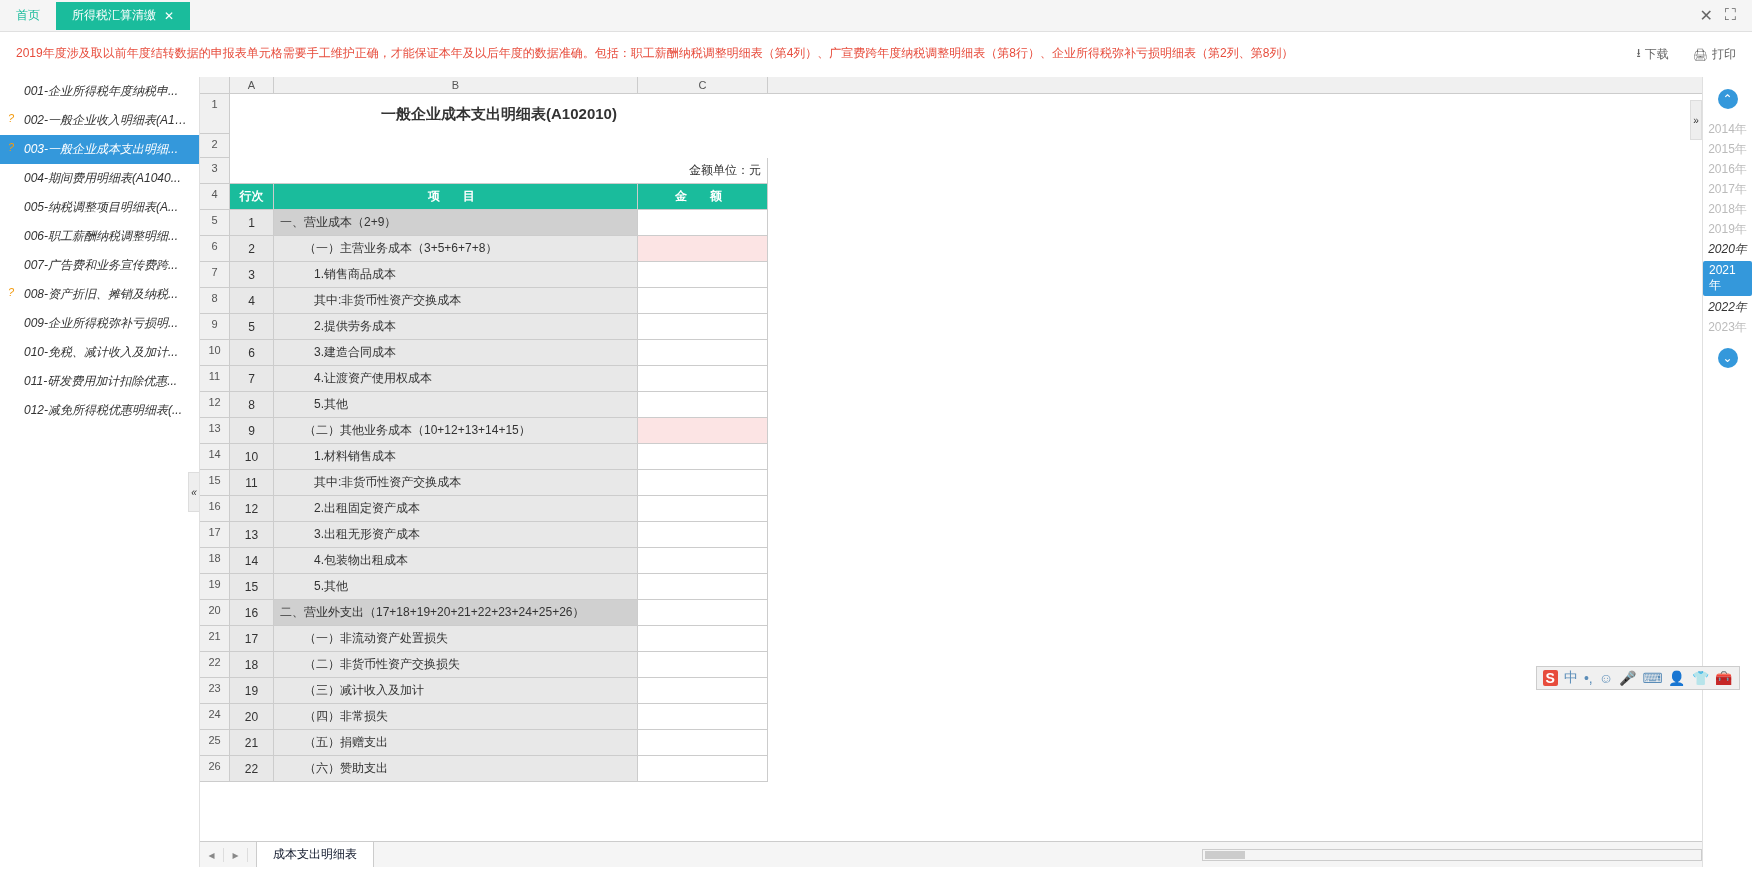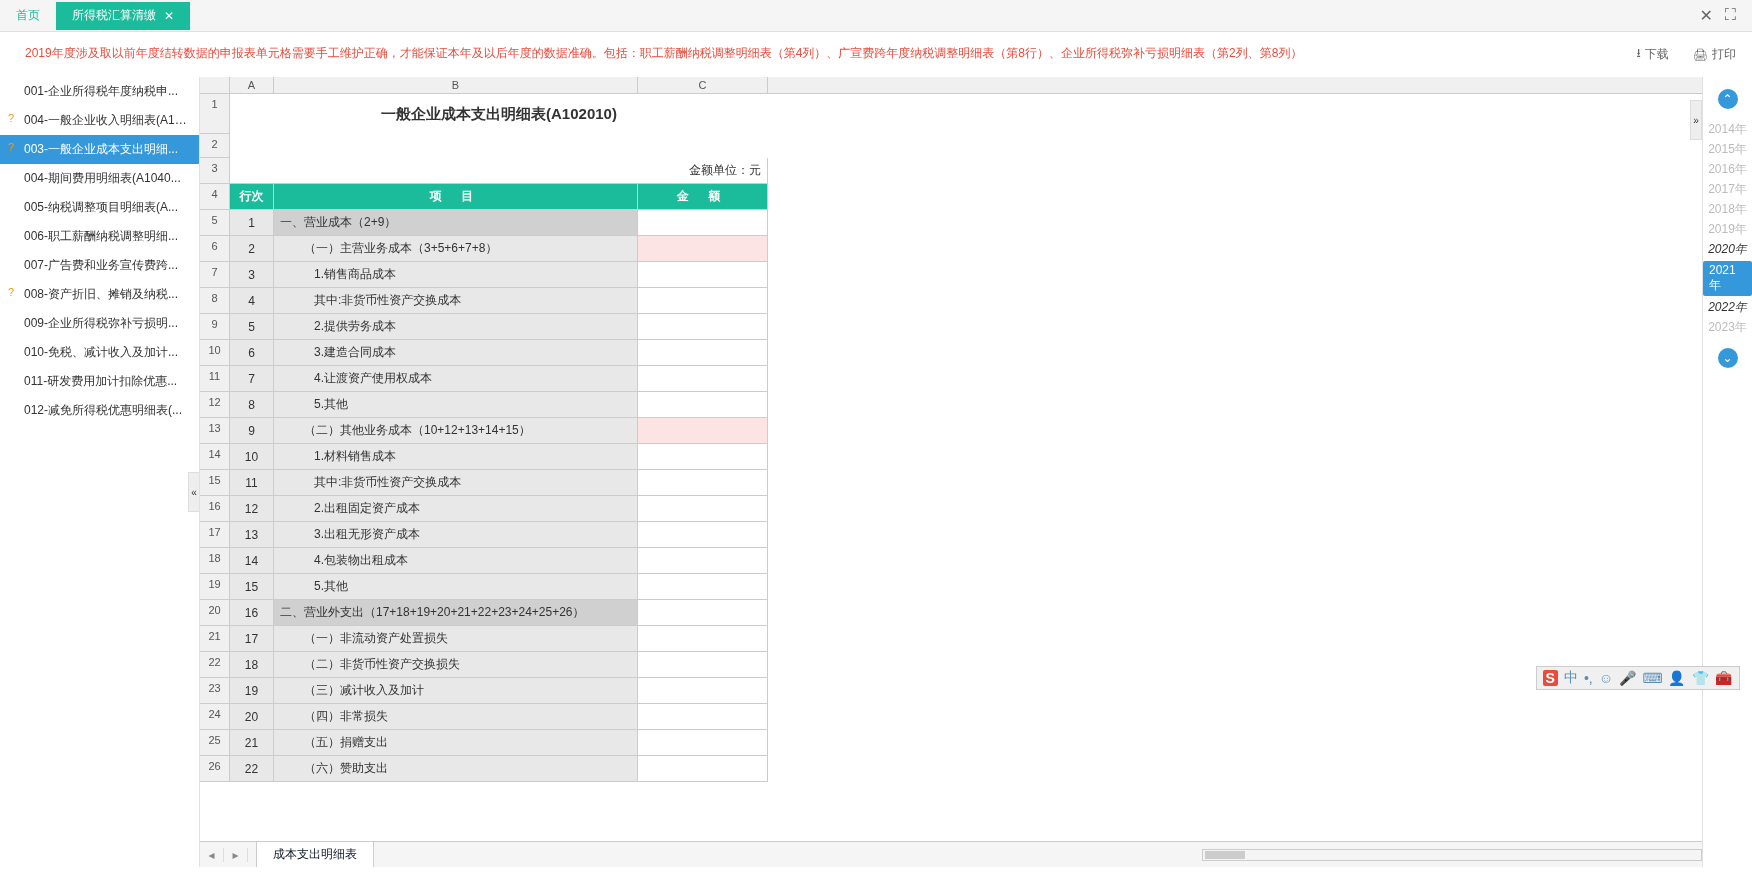--- a/index.html
+++ b/index.html
@@ -6,28 +6,28 @@
 body { font-size: 12px; color: #333; background: #fff; overflow: hidden; }
 
 .top-tabs { height: 32px; display: flex; align-items: center; background: #f5f5f5; border-bottom: 1px solid #e0e0e0; }
 .top-tab { padding: 0 16px; height: 28px; display: flex; align-items: center; cursor: pointer; color: #333; }
 .top-tab.home { color: #1abc9c; }
 .top-tab.active { background: #1abc9c; color: #fff; }
 .top-tab .close { margin-left: 8px; cursor: pointer; }
 .top-right { margin-left: auto; display: flex; gap: 12px; padding-right: 16px; color: #666; }
 .top-right span { cursor: pointer; font-size: 16px; }
 
-.notice-bar { padding: 12px 16px; display: flex; align-items: flex-start; margin-left: 9px; }
+.notice-bar { padding: 12px 16px; display: flex; align-items: flex-start; }
 .notice-text { color: #e74c3c; font-size: 12px; line-height: 1.6; flex: 1; }
 .notice-actions { display: flex; gap: 24px; white-space: nowrap; padding-left: 40px; }
 .notice-actions span { cursor: pointer; color: #666; display: flex; align-items: center; gap: 4px; }
 
 .main { display: flex; height: calc(100vh - 100px); }
 
-.sidebar { width: 200px; border-right: 1px solid #e0e0e0; overflow-y: auto; position: relative; }
+.sidebar { width: 200px; border-right: 1px solid #e0e0e0; overflow-y: auto; position: relative; font-style: italic; }
 .sidebar-item { padding: 6px 8px 6px 24px; cursor: pointer; white-space: nowrap; overflow: hidden; text-overflow: ellipsis; font-size: 12px; position: relative; }
 .sidebar-item.active { background: #3498db; color: #fff; }
 .sidebar-item .qicon { position: absolute; left: 8px; color: #f39c12; font-size: 11px; }
 .collapse-handle { position: absolute; right: -1px; top: 50%; width: 12px; height: 40px; background: #eee; border: 1px solid #ddd; display: flex; align-items: center; justify-content: center; cursor: pointer; font-size: 10px; }
 
 .sheet-area { flex: 1; display: flex; flex-direction: column; overflow: hidden; }
 .sheet-container { flex: 1; overflow: auto; position: relative; }
 
 .col-headers { display: flex; background: #f0f0f0; border-bottom: 1px solid #ccc; position: sticky; top: 0; z-index: 2;}
 .corner { width: 30px; border-right: 1px solid #ccc; background: #f0f0f0; }
@@ -38,21 +38,21 @@
 
 .sheet-row { display: flex; min-height: 24px; }
 .row-h { width: 30px; text-align: center; background: #f0f0f0; border-right: 1px solid #ccc; border-bottom: 1px solid #ccc; padding: 4px 0; font-size: 11px; color: #555; position: sticky; left: 0;}
 .cell { border-right: 1px solid #ccc; border-bottom: 1px solid #ccc; padding: 4px 6px; font-size: 12px; display: flex; align-items: center; }
 .cell.a { width: 44px; justify-content: center; background: #e8e8e8; }
 .cell.b { width: 364px; background: #e8e8e8; text-align: center; }
 .cell.c { width: 130px; }
 .cell.c.pink { background: #fce4e4; }
 .cell.merged-title { width: 538px; justify-content: center; font-size: 15px; font-weight: bold; border: none; }
 .cell.merged-unit { width: 538px; justify-content: flex-end; background: #fff; }
-.cell.header { background: #1abc9c; color: #fff; font-weight: bold; justify-content: center; }
+.cell.header { background: #1abc9c; color: #fff; font-weight: bold; justify-content: center; font-family: Liberation Mono, monospace; }
 .cell.header.b { letter-spacing: 8px; }
 .cell.header.c { letter-spacing: 8px; }
 .cell.b.group0 { background: #d0d0d0; }
 .cell.b.indent1 { padding-left: 30px; }
 .cell.b.indent2 { padding-left: 40px; }
 
 .sheet-tabs-bar { height: 26px; border-top: 1px solid #ccc; display: flex; align-items: center; background: #f5f5f5; }
 .nav-btns { display: flex; }
 .nav-btn { width: 24px; text-align: center; cursor: pointer; color: #888; border-right: 1px solid #ddd; }
 .sheet-tab { padding: 4px 16px; background: #fff; border: 1px solid #ccc; border-bottom: none; cursor: pointer; color: #0f172a; margin-left: 8px; position: relative; top: -1px;}
@@ -89,21 +89,21 @@
   <div class="notice-text">2019年度涉及取以前年度结转数据的申报表单元格需要手工维护正确，才能保证本年及以后年度的数据准确。包括：职工薪酬纳税调整明细表（第4列）、广宣费跨年度纳税调整明细表（第8行）、企业所得税弥补亏损明细表（第2列、第8列）</div>
   <div class="notice-actions">
     <span>⭳ <span>下载</span></span>
     <span>🖨 <span>打印</span></span>
   </div>
 </div>
 
 <div class="main">
   <div class="sidebar" id="sidebar">
     <div class="sidebar-item"><span>001-企业所得税年度纳税申...</span></div>
-      <div class="sidebar-item"><span class="qicon">?</span><span>004-一般企业收入明细表(A10...</span></div>
+      <div class="sidebar-item"><span class="qicon">?</span><span>002-一般企业收入明细表(A10...</span></div>
       <div class="sidebar-item active"><span class="qicon">?</span><span>003-一般企业成本支出明细...</span></div>
       <div class="sidebar-item"><span>004-期间费用明细表(A1040...</span></div>
       <div class="sidebar-item"><span>005-纳税调整项目明细表(A...</span></div>
       <div class="sidebar-item"><span>006-职工薪酬纳税调整明细...</span></div>
       <div class="sidebar-item"><span>007-广告费和业务宣传费跨...</span></div>
       <div class="sidebar-item"><span class="qicon">?</span><span>008-资产折旧、摊销及纳税...</span></div>
       <div class="sidebar-item"><span>009-企业所得税弥补亏损明...</span></div>
       <div class="sidebar-item"><span>010-免税、减计收入及加计...</span></div>
       <div class="sidebar-item"><span>011-研发费用加计扣除优惠...</span></div>
       <div class="sidebar-item"><span>012-减免所得税优惠明细表(...</span></div>

